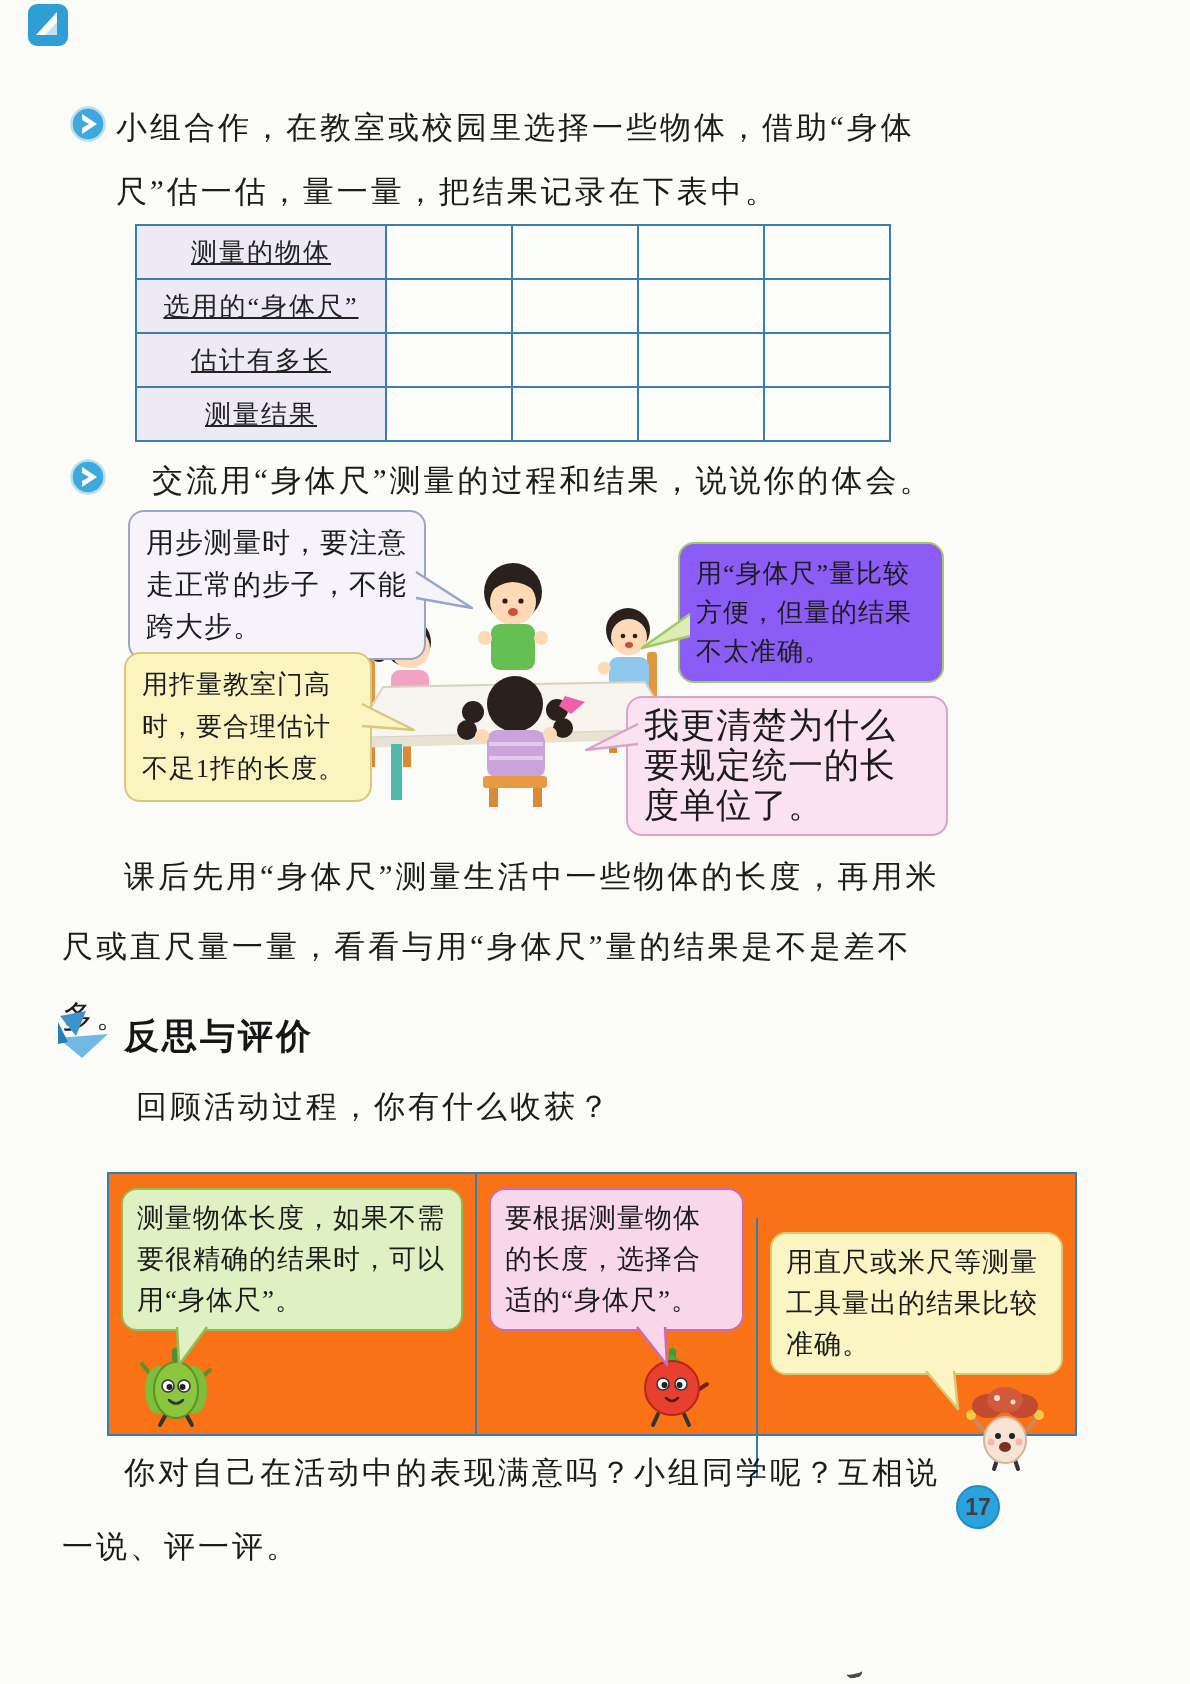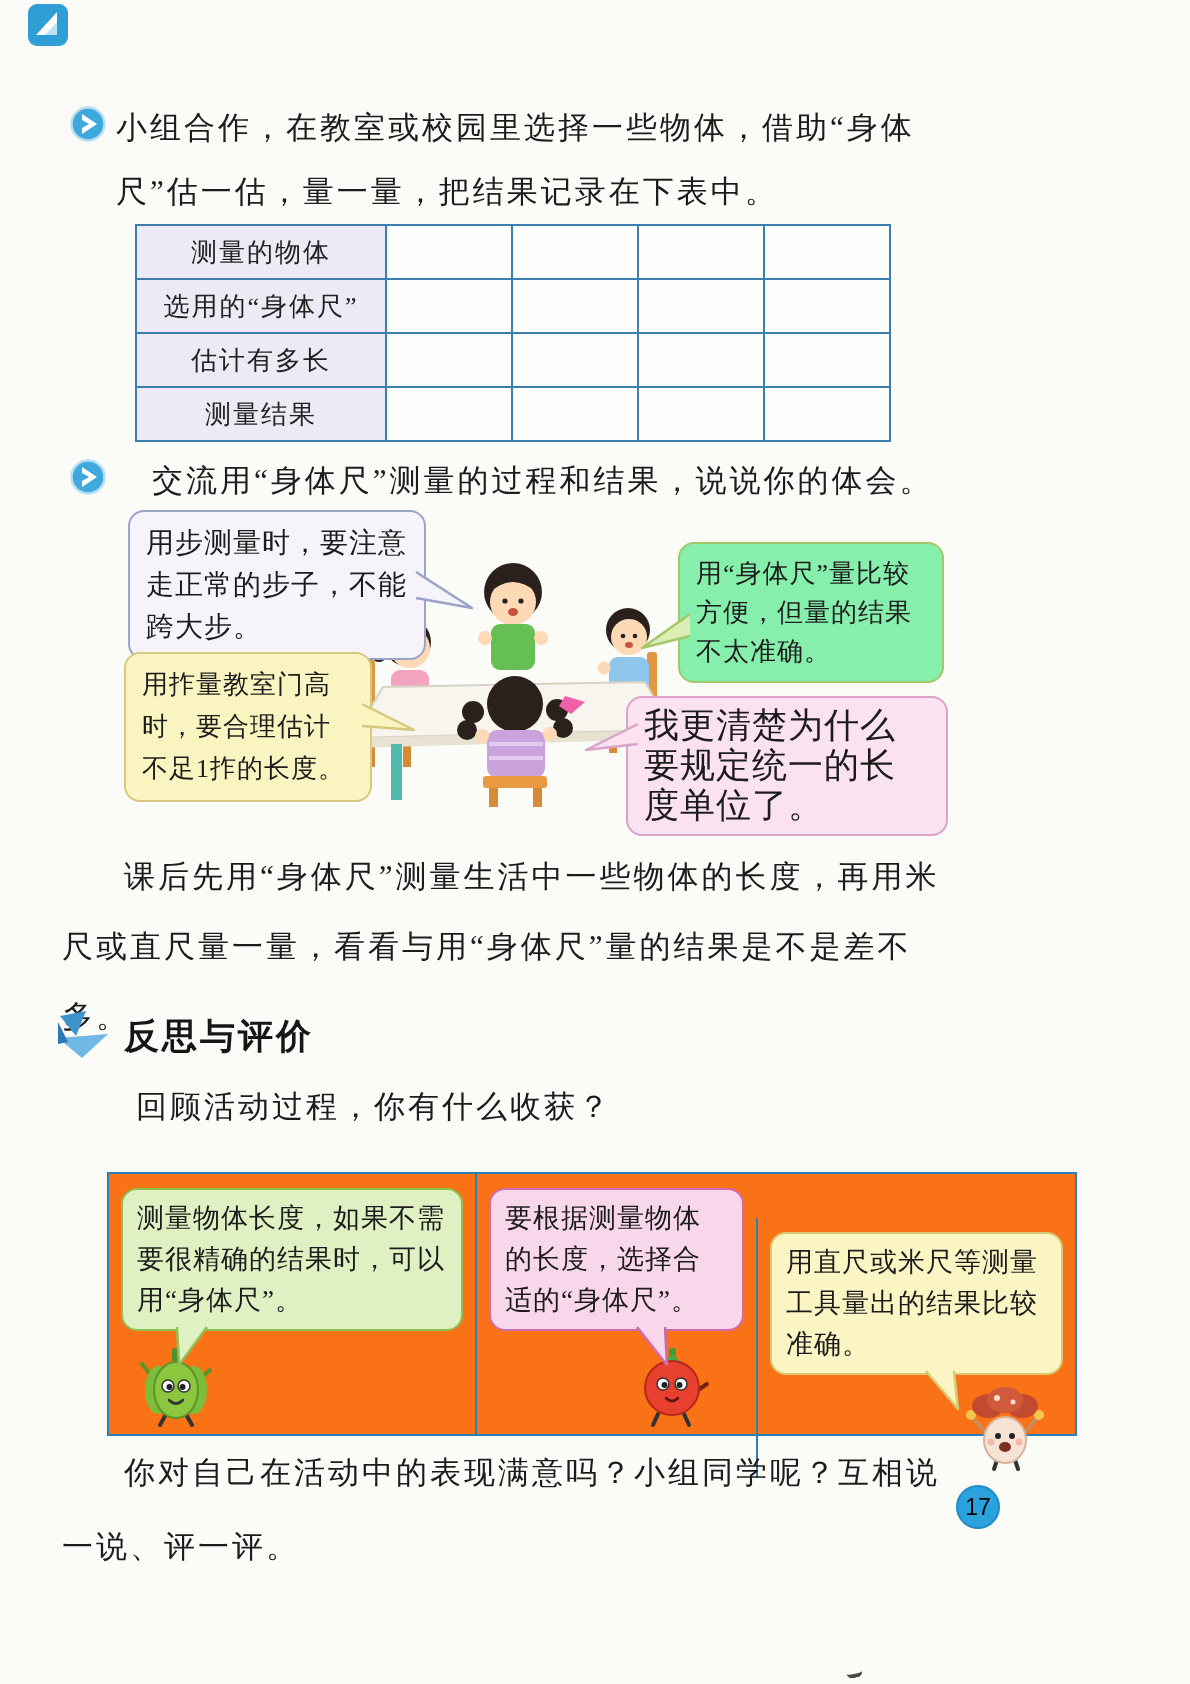--- a/index.html
+++ b/index.html
@@ -21,32 +21,32 @@
     margin-left:10px;
     font-size:31px;letter-spacing:3px;line-height:64px;
     word-break:break-all;
   }
   
   table.record{border-collapse:collapse;table-layout:fixed;}
   table.record td{
     border:2px solid #3a7fb0;height:52px;padding:0;
     font-size:26px;letter-spacing:2px;text-align:center;color:#222;
   }
-  td.rowhead{background:#ede9f5;width:248px;}
+  td.rowhead{background:#ede9f5;width:248px;text-decoration:underline;}
   td.blank{width:124px;background:#fdfdfb;}
   
   .bubble{
     position:absolute;border-radius:16px;box-sizing:border-box;
     border:2.5px solid;padding:10px 16px;
     font-size:27px;line-height:42px;letter-spacing:1px;
     word-break:break-all;z-index:5;
   }
   .tail{position:absolute;overflow:visible;z-index:6;}
   .b-step{left:128px;top:8px;width:298px;background:#f6f3fa;border-color:#9aa3c8;font-size:28px;}
-  .b-conv{left:678px;top:40px;width:266px;background:#86efac;border-color:#a2c868;font-size:26px;line-height:39px;}
+  .b-conv{left:678px;top:40px;width:266px;background:#8b5cf6;border-color:#a2c868;font-size:26px;line-height:39px;}
   .b-zha{left:124px;top:150px;width:248px;background:#faf5c0;border-color:#d6c87e;font-size:26px;line-height:42px;}
   .b-unit{left:626px;top:194px;width:322px;background:#fae2f1;border-color:#daa3c7;font-size:35px;line-height:40px;padding:8px 16px;}
   
   .section-header{display:flex;align-items:center;gap:14px;}
   .section-title{
     font-family:"Liberation Sans", sans-serif;font-weight:700;
     font-size:35px;letter-spacing:3px;color:#161616;
   }
   
   .refl-box{
@@ -70,22 +70,22 @@
   
   .para{
     font-size:31px;letter-spacing:3px;line-height:70px;
     text-indent:2em;word-break:break-all;
   }
   
   .page-badge{
     left:956px;top:1485px;width:44px;height:44px;border-radius:50%;
     background:#2aa2de;border:2px solid #1f8cc6;box-sizing:border-box;
     display:flex;align-items:center;justify-content:center;
-    color:#000000;font-family:"Liberation Sans", sans-serif;
-    font-weight:400;font-size:23px;
+    color:#404040;font-family:"Liberation Sans", sans-serif;
+    font-weight:700;font-size:23px;
   }
   .artifact{left:846px;top:1664px;width:16px;height:10px;
     border-bottom:4px solid #4a4a46;transform:rotate(-12deg);border-radius:40%;}
 </style>
 </head>
 <body>
 
 <div class="page">
 
   <svg class="abs" style="left:26px;top:2px;" width="46" height="48" viewBox="0 0 46 48">

